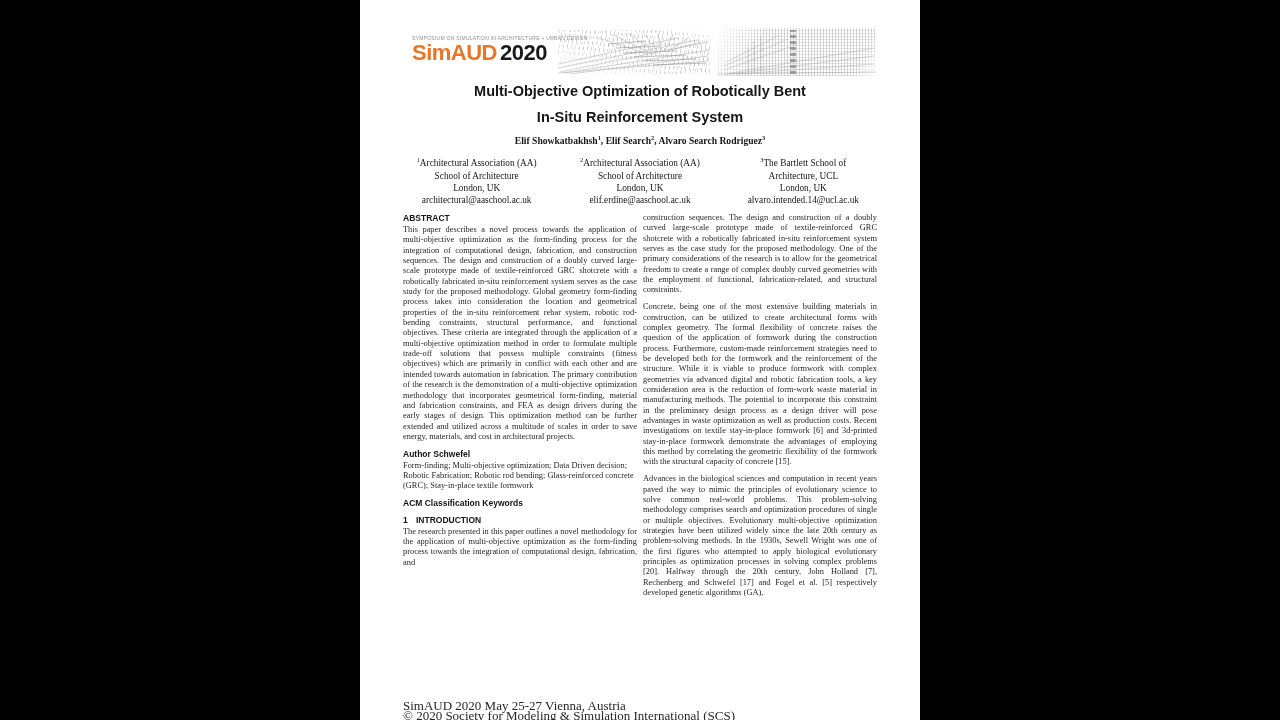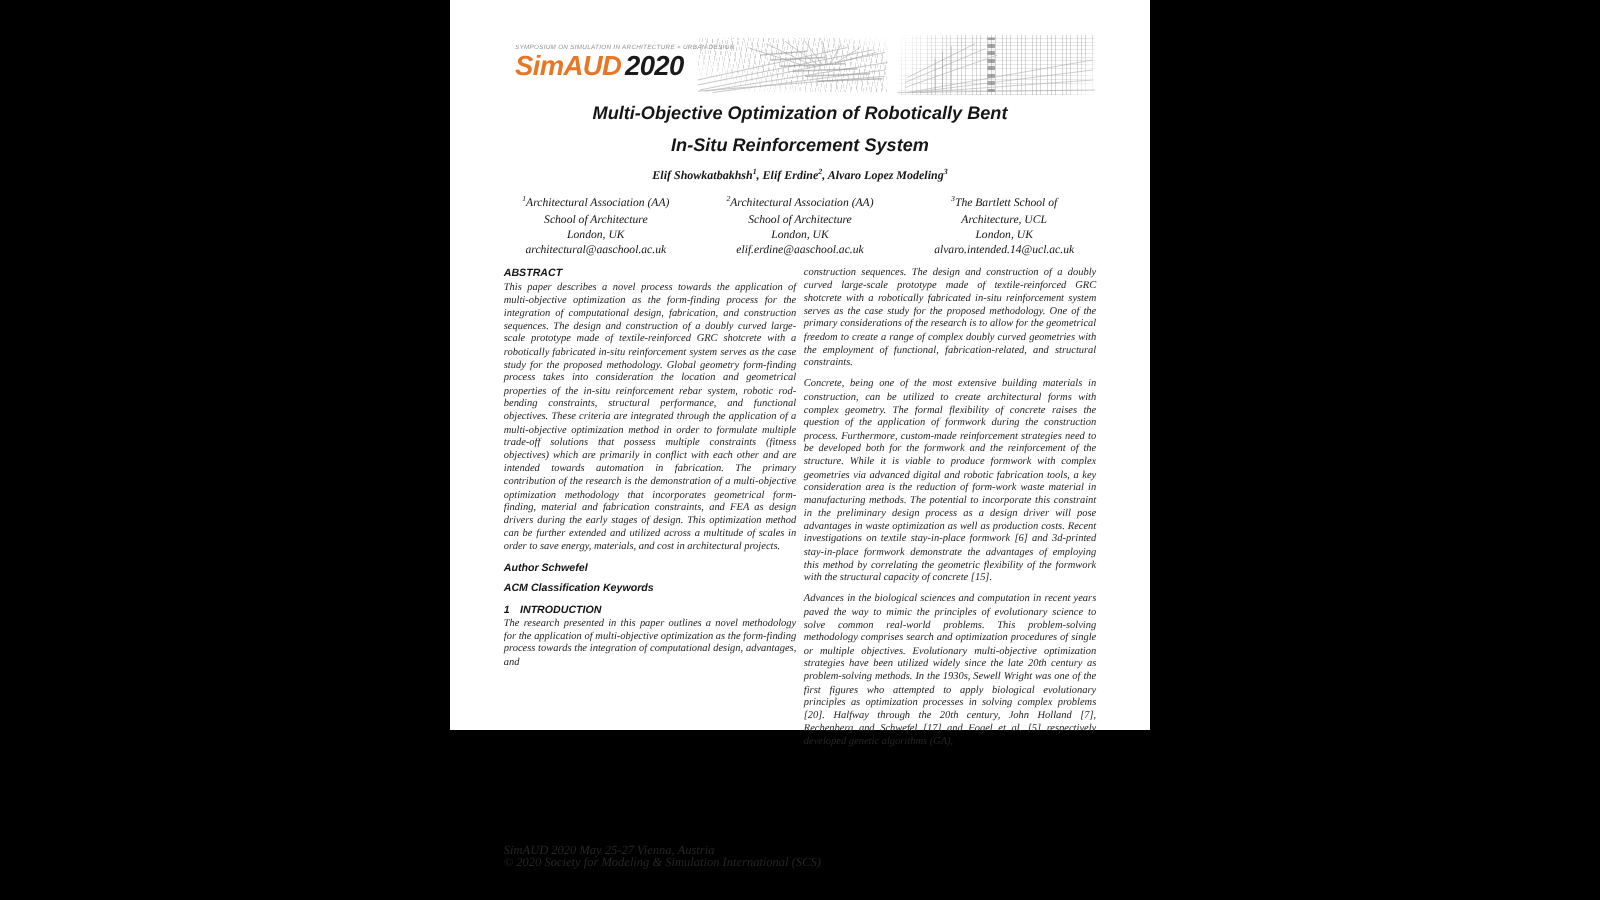--- a/index.html
+++ b/index.html
@@ -6,24 +6,23 @@
   html, body { margin: 0; padding: 0; }
   body {
     width: 1280px; height: 720px;
     background: #000;
     position: relative;
     overflow: hidden;
     font-family: "Liberation Serif", serif;
   }
   .page {
     position: absolute; left: 360px; top: 0;
-    width: 560px; height: 584px;
+    width: 560px; height: 720px;
     background: #ffffff;
     color: #1f1f1f;
-    font-style: italic;
   }
 
   
   .logo { position: absolute; left: 52px; top: 35px; }
   .logo-kicker {
     font-family: "Liberation Sans", sans-serif;
     font-size: 5px; letter-spacing: 0.26px;
     color: #8f8f8f; white-space: nowrap;
   }
   .logo-brand-row {
@@ -109,23 +108,23 @@
     font-weight: bold; font-size: 8.5px; line-height: 11px;
     color: #141414; text-align: left;
     margin: 5.5px 0 1px 0;
   }
   .sec-heading.first { margin-top: 0; }
   .sec-num { display: inline-block; min-width: 13px; }
   .keywords { text-align: left; }
 
   
   .footer {
-    position: absolute; left: 43px; top: 676px;
-    font-family: "Liberation Serif", serif;
-    font-size: 10px; line-height: 10px; color: #262626;
+    position: absolute; left: 43px; top: 701px;
+    font-family: "Liberation Serif", serif;
+    font-size: 13px; line-height: 10px; color: #262626;
   }
 </style>
 </head>
 <body>
 
 <div class="page">
 
   <div class="logo">
     <div class="logo-kicker">SYMPOSIUM ON SIMULATION IN ARCHITECTURE + URBAN DESIGN</div>
     <div class="logo-brand-row">
@@ -144,21 +143,21 @@
       <path d="M168 46 L316 20 M172 46 L316 28 M178 46 L316 36 M166 42 L240 16 M166 38 L230 11 M168 34 L222 7" stroke="#b0b0b0" stroke-width="0.5" fill="none"></path>
       <path d="M196 44 L196 13 M203 44 L203 9 M190 44 L190 19" stroke="#999999" stroke-width="0.7" fill="none" opacity="0.6"></path>
       <path d="M160 46 L318 44" stroke="#9a9a9a" stroke-width="0.6" fill="none" opacity="0.7"></path>
     </svg>
   </div>
 
   <div class="paper-title title-1">Multi-Objective Optimization of Robotically Bent</div>
   <div class="paper-title title-2">In-Situ Reinforcement System</div>
 
   <div class="authors">
-    <span><span>Elif Showkatbakhsh</span><sup>1</sup><span>, </span></span><span><span>Elif Erdine</span><sup>2</sup><span>, </span></span><span><span>Alvaro Lopez Modeling</span><sup>3</sup></span>
+    <span><span>Elif Showkatbakhsh</span><sup>1</sup><span>, </span></span><span><span>Elif Search</span><sup>2</sup><span>, </span></span><span><span>Alvaro Search Rodriguez</span><sup>3</sup></span>
   </div>
 
   <div class="affils">
     <div class="affil">
       <sup>1</sup><span>Architectural Association (AA)</span><br>
       <span>School of Architecture</span><br>
       <span>London, UK</span><br>
       <span>architectural@aaschool.ac.uk</span>
     </div>
     <div class="affil">
@@ -175,27 +174,28 @@
     </div>
   </div>
 
   <div class="cols">
 
     <div class="col">
       <div class="sec-heading first">ABSTRACT</div>
       <p>This paper describes a novel process towards the application of multi-objective optimization as the form-finding process for the integration of computational design, fabrication, and construction sequences. The design and construction of a doubly curved large-scale prototype made of textile-reinforced GRC shotcrete with a robotically fabricated in-situ reinforcement system serves as the case study for the proposed methodology. Global geometry form-finding process takes into consideration the location and geometrical properties of the in-situ reinforcement rebar system, robotic rod-bending constraints, structural performance, and functional objectives. These criteria are integrated through the application of a multi-objective optimization method in order to formulate multiple trade-off solutions that possess multiple constraints (fitness objectives) which are primarily in conflict with each other and are intended towards automation in fabrication. The primary contribution of the research is the demonstration of a multi-objective optimization methodology that incorporates geometrical form-finding, material and fabrication constraints, and FEA as design drivers during the early stages of design. This optimization method can be further extended and utilized across a multitude of scales in order to save energy, materials, and cost in architectural projects.</p>
 
       <div class="sec-heading">Author Schwefel</div>
+      <p class="keywords">Form-finding; Multi-objective optimization; Data Driven decision; Robotic Fabrication; Robotic rod bending; Glass-reinforced concrete (GRC); Stay-in-place textile formwork</p>
 
       <div class="sec-heading">ACM Classification Keywords</div>
 
       <div class="sec-heading">
         <span class="sec-num">1</span><span>INTRODUCTION</span>
       </div>
-      <p>The research presented in this paper outlines a novel methodology for the application of multi-objective optimization as the form-finding process towards the integration of computational design, advantages, and</p>
+      <p>The research presented in this paper outlines a novel methodology for the application of multi-objective optimization as the form-finding process towards the integration of computational design, fabrication, and</p>
     </div>
 
     <div class="col">
       <p>construction sequences. The design and construction of a doubly curved large-scale prototype made of textile-reinforced GRC shotcrete with a robotically fabricated in-situ reinforcement system serves as the case study for the proposed methodology. One of the primary considerations of the research is to allow for the geometrical freedom to create a range of complex doubly curved geometries with the employment of functional, fabrication-related, and structural constraints.</p>
       <p>Concrete, being one of the most extensive building materials in construction, can be utilized to create architectural forms with complex geometry. The formal flexibility of concrete raises the question of the application of formwork during the construction process. Furthermore, custom-made reinforcement strategies need to be developed both for the formwork and the reinforcement of the structure. While it is viable to produce formwork with complex geometries via advanced digital and robotic fabrication tools, a key consideration area is the reduction of form-work waste material in manufacturing methods. The potential to incorporate this constraint in the preliminary design process as a design driver will pose advantages in waste optimization as well as production costs. Recent investigations on textile stay-in-place formwork [6] and 3d-printed stay-in-place formwork demonstrate the advantages of employing this method by correlating the geometric flexibility of the formwork with the structural capacity of concrete [15].</p>
       <p>Advances in the biological sciences and computation in recent years paved the way to mimic the principles of evolutionary science to solve common real-world problems. This problem-solving methodology comprises search and optimization procedures of single or multiple objectives. Evolutionary multi-objective optimization strategies have been utilized widely since the late 20th century as problem-solving methods. In the 1930s, Sewell Wright was one of the first figures who attempted to apply biological evolutionary principles as optimization processes in solving complex problems [20]. Halfway through the 20th century, John Holland [7], Rechenberg and Schwefel [17] and Fogel et al. [5] respectively developed genetic algorithms (GA),</p>
     </div>
 
   </div>
 

